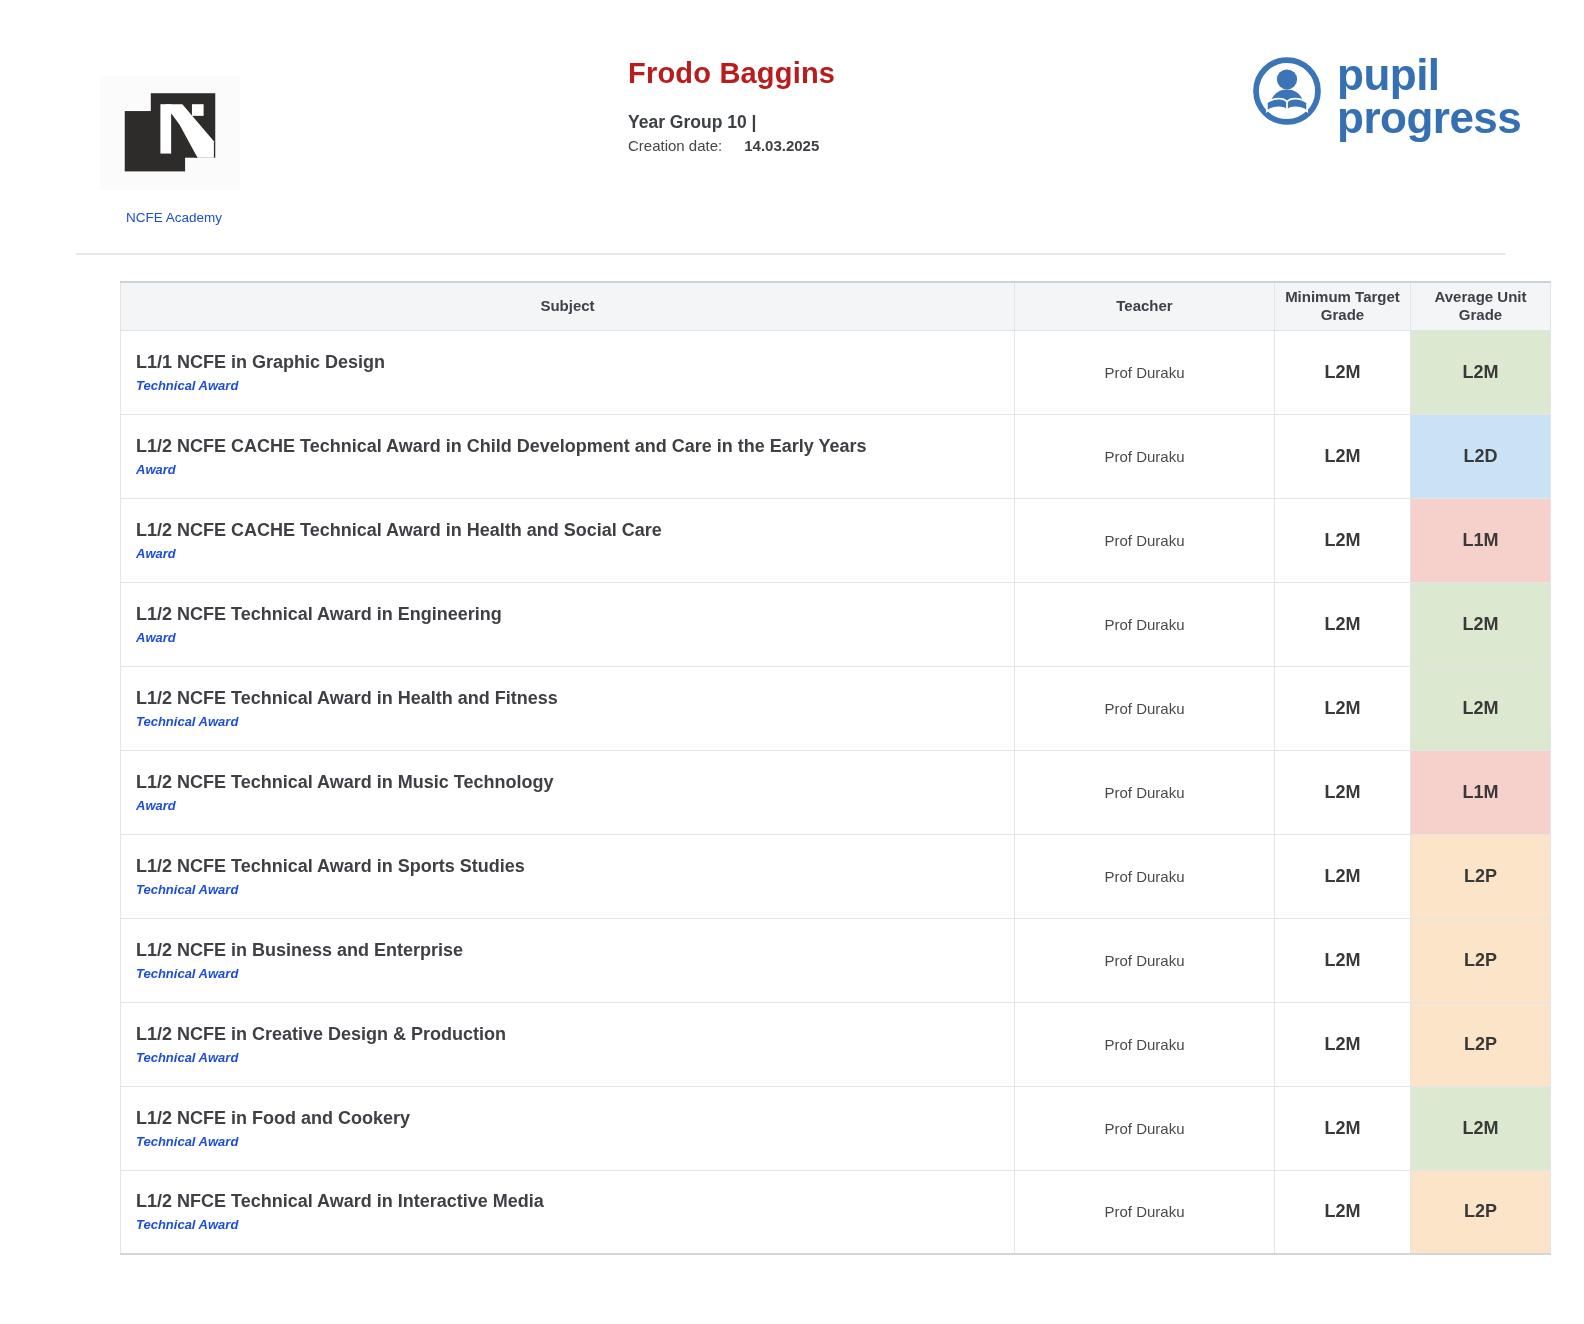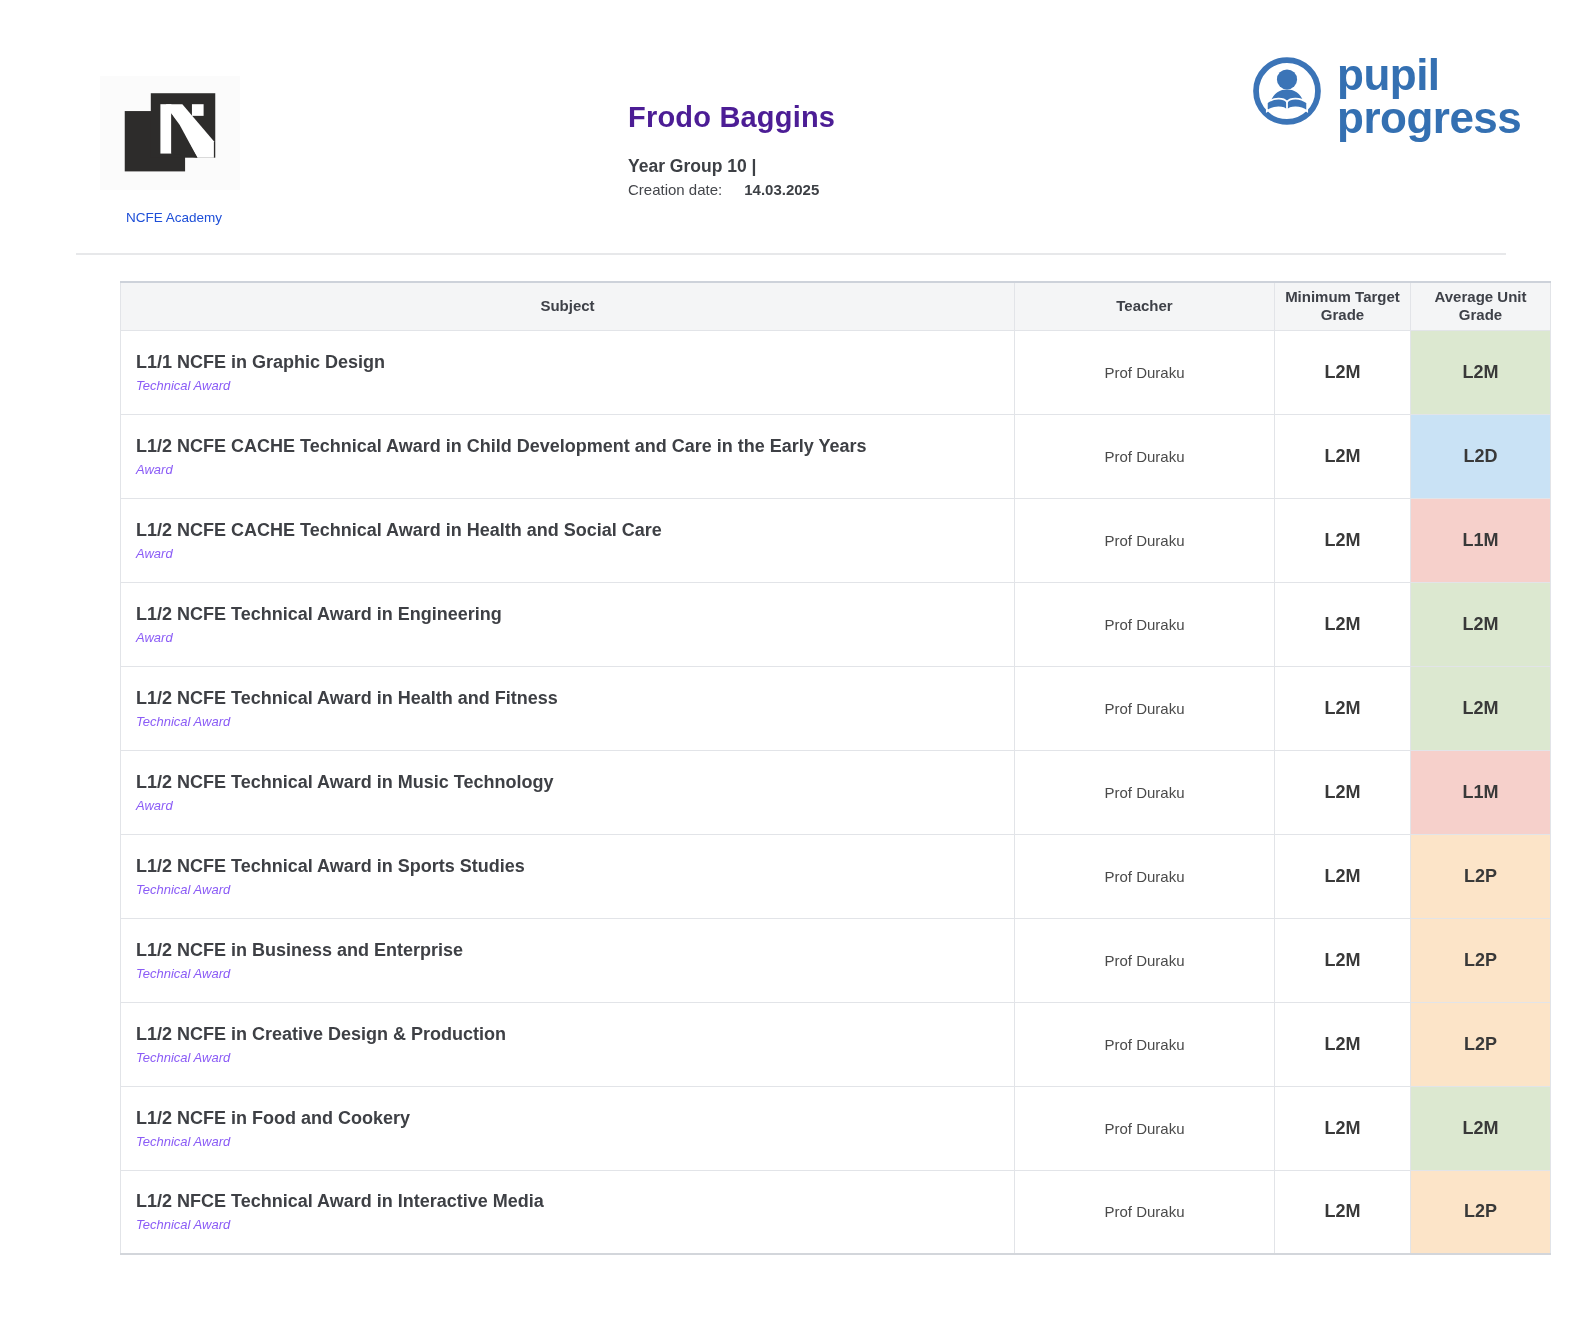--- a/index.html
+++ b/index.html
@@ -21,23 +21,22 @@
     display: flex; align-items: center; justify-content: center;
   }
   .school-name {
     position: absolute; left: 126px; top: 210px;
     font-size: 13.5px; color: #1d4ed8;
   }
   .title-block {
     position: absolute; left: 628px; top: 57px;
   }
   .student-name {
-    font-size: 29px; font-weight: 700; color: #4c1d95;
+    font-size: 29px; font-weight: 700; color: #b91c1c;
     letter-spacing: 0.2px;
-    margin-top: 44px;
   }
   .year-group {
     margin-top: 22px;
     font-size: 17.5px; font-weight: 700; color: #3d4045;
   }
   .creation-row {
     margin-top: 4px;
     font-size: 15px; color: #44464b;
   }
   .creation-date-value { font-weight: 700; margin-left: 22px; color: #3d4045; }
@@ -86,21 +85,21 @@
     padding: 2px 8px;
   }
   table.report tbody tr { height: 84px; }
   table.report tbody td { background: #ffffff; }
   td.subject-cell { padding: 10px 16px 10px 15px; }
   .subj-title {
     font-size: 18px; font-weight: 700; color: #3e4045;
   }
   .subj-sub {
     margin-top: 5px;
-    font-size: 13px; font-style: italic; color: #8b5cf6;
+    font-size: 13px; font-style: italic; color: #1d4ed8; font-weight: bold;
   }
   td.teacher-cell {
     text-align: center; font-size: 15px; color: #4a4a4a;
   }
   td.min-cell {
     text-align: center; font-size: 18px; font-weight: 700; color: #393939;
   }
   td.avg-cell {
     text-align: center; font-size: 18px; font-weight: 700; color: #393939;
   }

